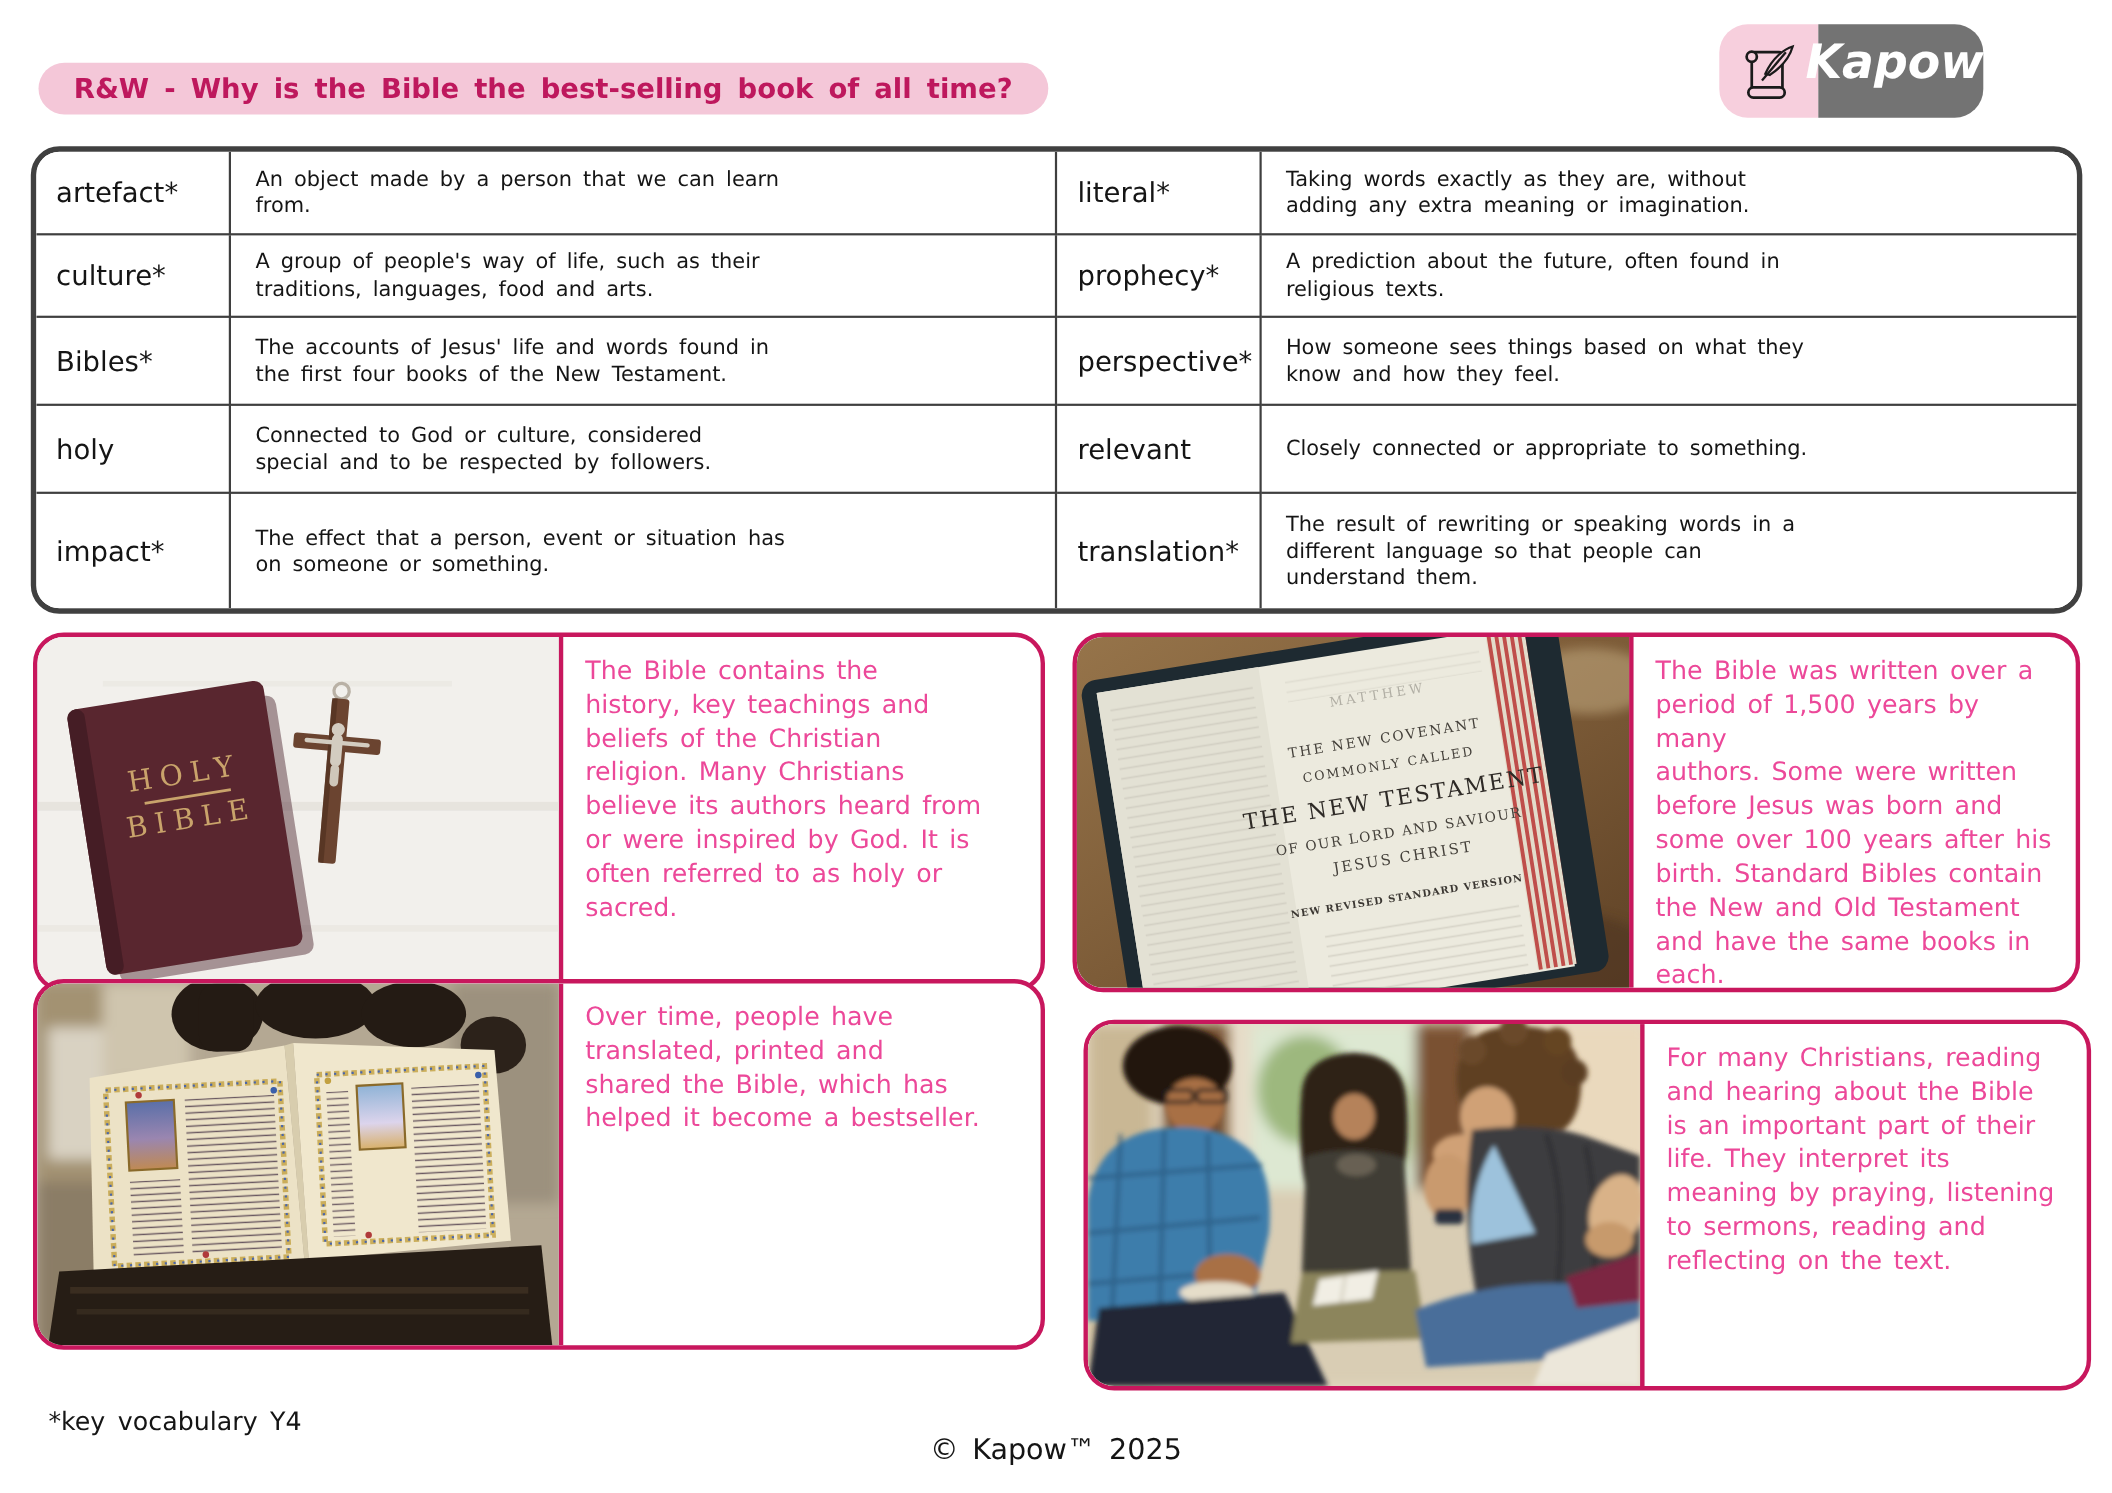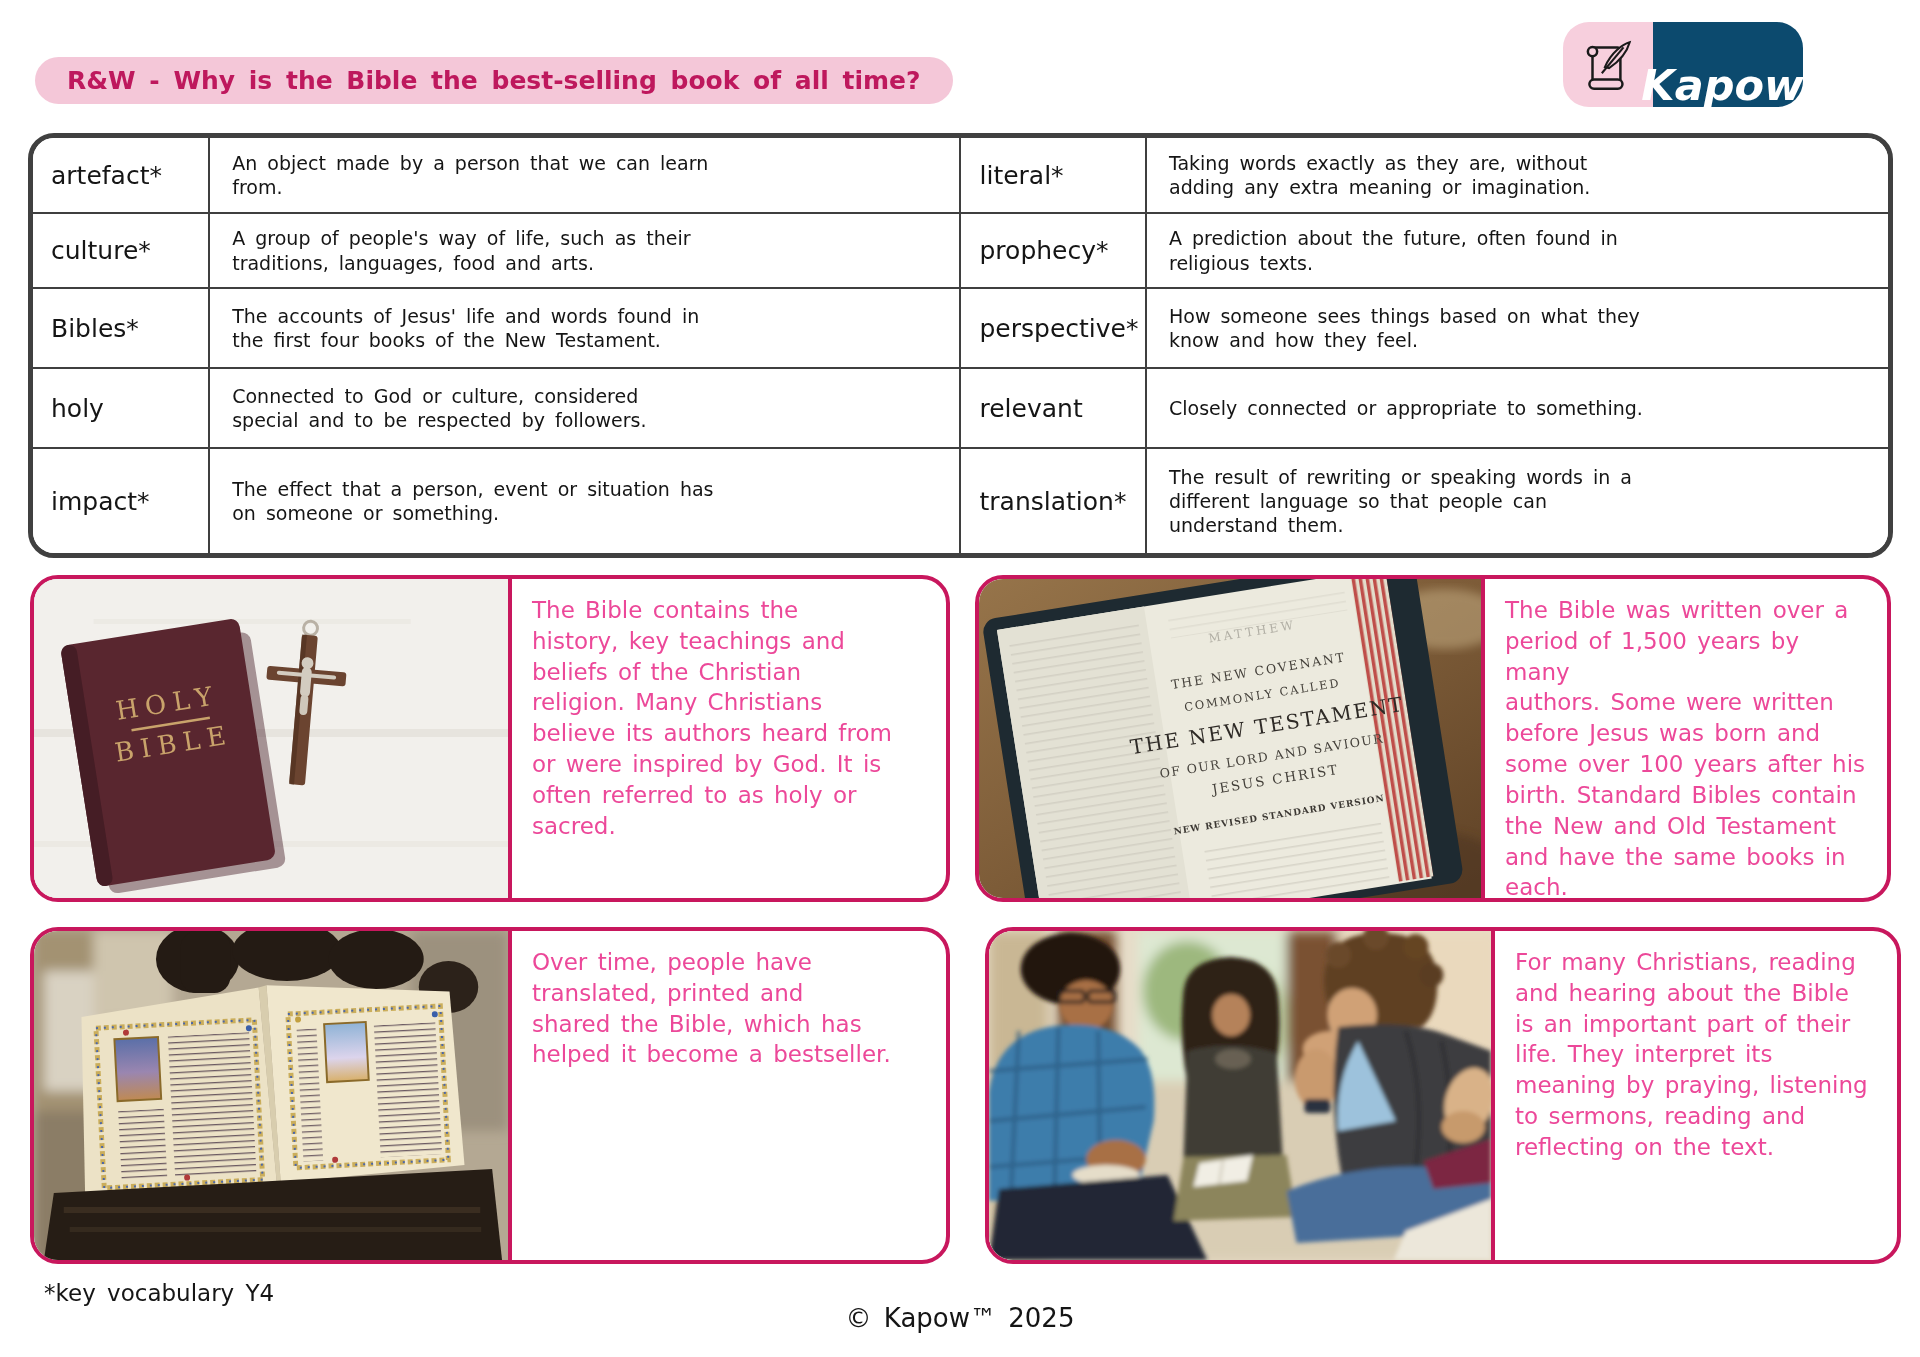--- a/index.html
+++ b/index.html
@@ -7,22 +7,22 @@
   body { font-family:"DejaVu Sans", sans-serif; color:#151515; }
   .page { position:relative; width:1920px; height:1357px; background:#fff; overflow:hidden; }
 
   
   .title-pill { position:absolute; left:35px; top:57px; height:47px; background:#f4c7d8;
     border-radius:24px; display:inline-flex; align-items:center; padding:0 32px;
     font-size:25px; font-weight:600; word-spacing:5px; color:#be185d; white-space:nowrap; }
   .logo { position:absolute; left:1563px; top:22px; height:85px; display:flex; }
   .logo-left { width:90px; background:#f7cfdd; border-radius:26px 0 0 26px;
     display:flex; align-items:center; justify-content:center; }
-  .logo-right { width:150px; background:#0c4a6e; border-radius:0 26px 26px 0;
-    display:flex; align-items:flex-end; justify-content:center; padding-top:14px; }
+  .logo-right { width:150px; background:#737373; border-radius:0 26px 26px 0;
+    display:flex; align-items:flex-start; justify-content:center; padding-top:14px; }
   .logo-word { color:#fff; font-size:43px; font-weight:bold; font-style:italic; line-height:1; }
   .logo-tm { color:#fff; font-size:11px; font-weight:bold; vertical-align:top; position:relative; top:-4px; }
 
   
   .vocab { position:absolute; left:28px; top:133px; width:1865px; height:425px;
     border:5px solid #404040; border-radius:26px; overflow:hidden; background:#fff; }
   table.vocab-table { width:100%; height:100%; border-collapse:collapse; border:hidden; table-layout:fixed; }
   table.vocab-table td { border:2px solid #3f3f3f; vertical-align:middle; background:#fff; }
   td.term { padding-left:18px; font-size:25px; word-spacing:3px; }
   td.def  { padding:8px 3px 8px 22px; font-size:19px; line-height:1.28;
@@ -30,21 +30,21 @@
 
   
   .card { position:absolute; border:4px solid #c8175d; border-radius:28px; overflow:hidden;
     display:flex; background:#fff; }
   .card-img { flex:none; border-right:4px solid #c8175d; position:relative; background:#ddd; }
   .card-img svg { display:block; width:100%; height:100%; }
   .card-text { flex:1; padding:16px 20px; font-size:23px; line-height:1.34;
     white-space:pre-line; word-spacing:3px; color:#ec4899; }
   .card1 { left:30px;  top:575px; width:920px; height:327px; }
   .card2 { left:975px; top:575px; width:916px; height:327px; }
-  .card3 { left:30px;  top:927px; width:920px; height:337px; }
+  .card3 { left:30px;  top:890px; width:920px; height:337px; }
   .card4 { left:975px; top:927px; width:916px; height:337px;margin-left:10px; }
   .card1 .card-img, .card3 .card-img { width:478px; }
   .card2 .card-img, .card4 .card-img { width:506px; }
 
   
   .key-note { position:absolute; left:44px; top:1280px; font-size:23px; word-spacing:4px; }
   .copyright { position:absolute; left:0; top:1303px; width:100%; text-align:center;
     font-size:26px; word-spacing:4px; }
 </style>
 </head>

